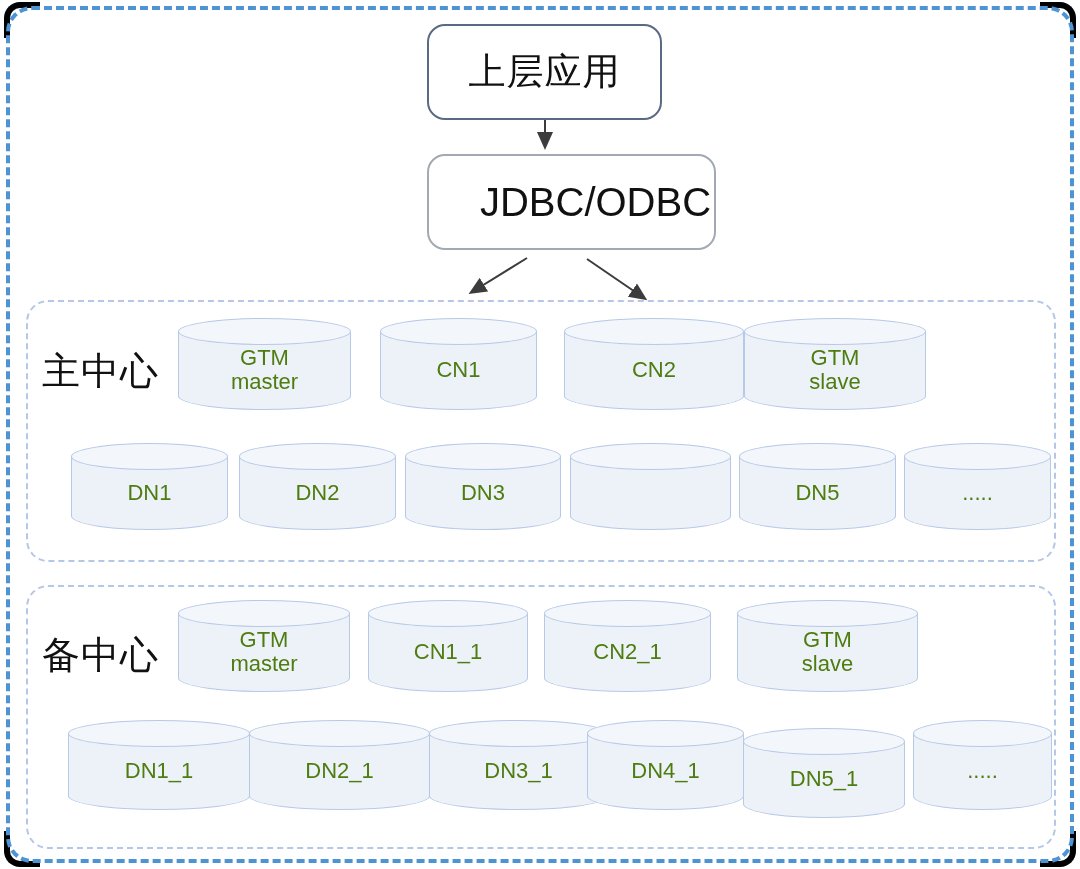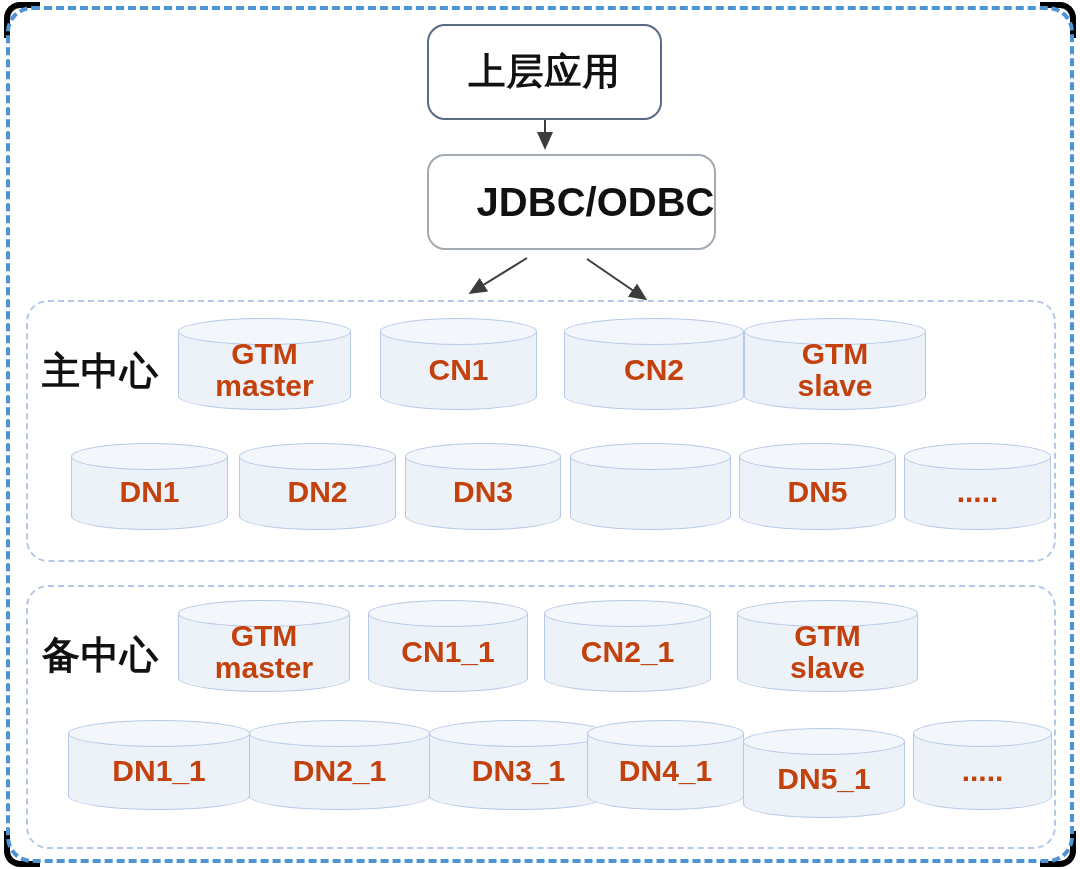--- a/index.html
+++ b/index.html
@@ -2,21 +2,20 @@
 <html><head>
 <meta charset="utf-8">
 <style>
   html,body{margin:0;padding:0;background:#ffffff;}
   #canvas{
     position:relative;
     width:1080px;height:869px;
     background:#ffffff;
     font-family:"Liberation Sans","DejaVu Sans",sans-serif;
     overflow:hidden;
-    font-weight:bold;
   }
   
   .outer-frame{
     position:absolute;left:6px;top:6px;right:6px;bottom:6px;
     border:4px dashed #4e94d4;
     border-radius:26px;
     z-index:2;
   }
   .corner{position:absolute;width:30px;height:30px;z-index:1;}
   .corner.tl{left:4px;top:2px;border-top:6px solid #000;border-left:6px solid #000;border-top-left-radius:16px;}
@@ -75,21 +74,21 @@
     position:absolute;left:0;right:0;top:0;height:27px;
     background:#f3f6fb;
     border:1.5px solid #b7c9e8;
     border-radius:50%;
     box-sizing:border-box;
   }
   .cyl-label{
     position:absolute;left:4px;right:4px;top:16px;bottom:4px;
     display:flex;align-items:center;justify-content:center;
     text-align:center;
-    font-size:30px;line-height:1.08;color:#c2410c;
+    font-size:22px;line-height:1.08;color:#4d7c0f;
     white-space:pre-line;
     z-index:2;
   }
 </style>
 </head>
 <body>
 
 <div id="canvas">
 
   <div class="corner tl"></div>

